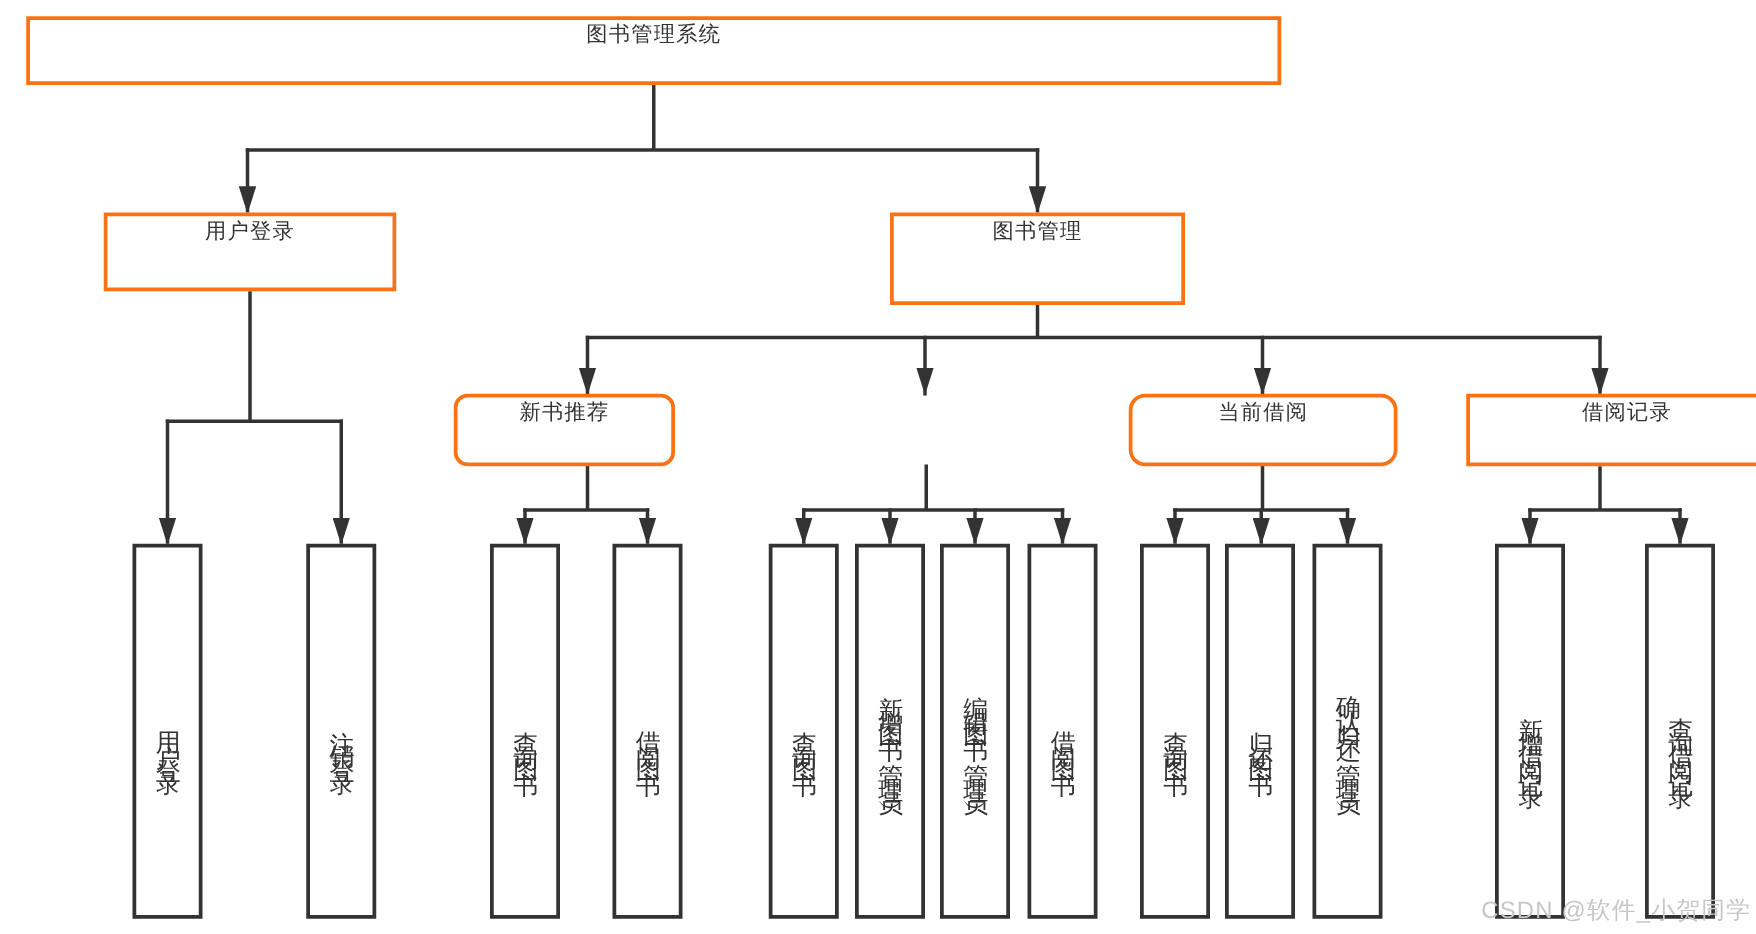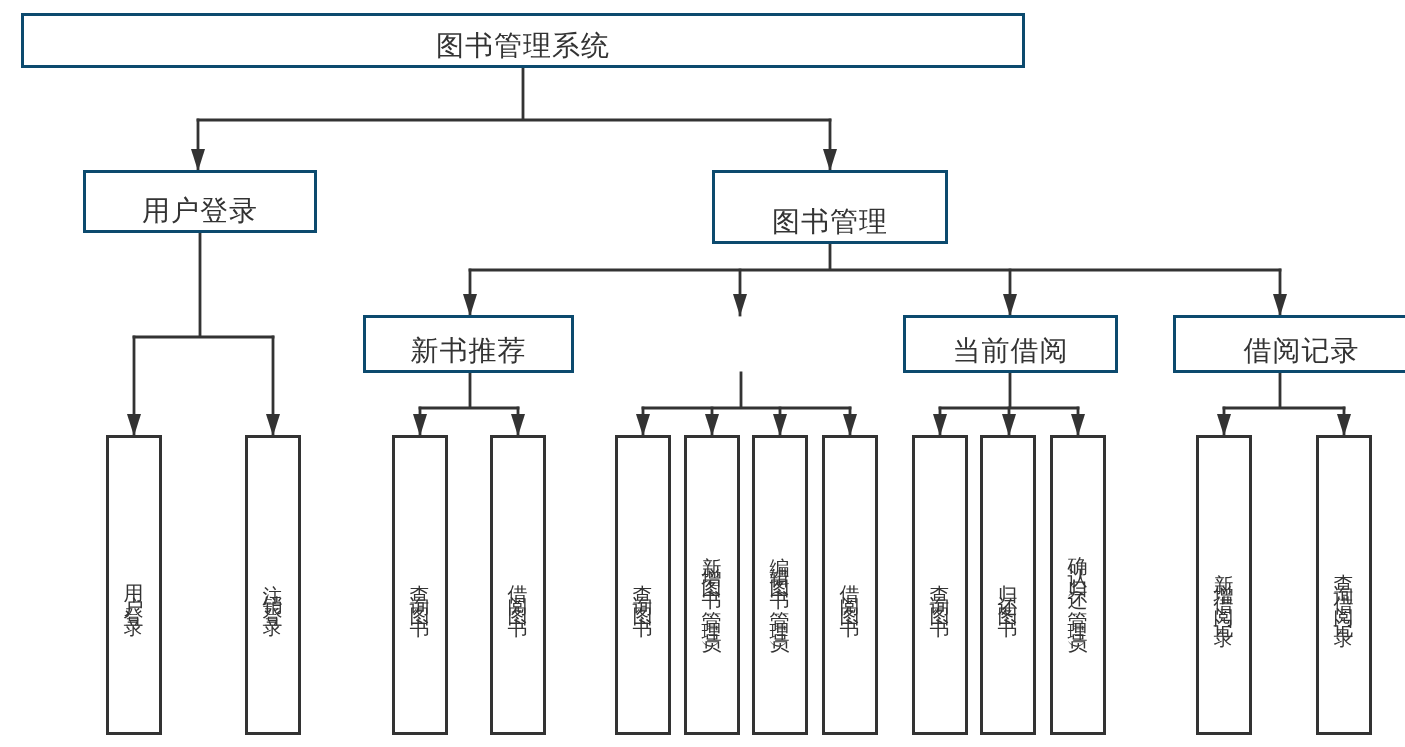--- a/index.html
+++ b/index.html
@@ -8,24 +8,24 @@
     width:1405px;height:747px;
     background:#ffffff;
     font-family:"Liberation Sans", sans-serif;
     overflow:hidden;
   }
   #connectors{position:absolute;left:0;top:0;z-index:1;}
   .box{
     position:absolute;
     box-sizing:border-box;
     background:#ffffff;
-    border:3px solid #0c4a6e;
+    border:3px solid #f97316;
     color:#333333;
-    display:flex;align-items:flex-end;justify-content:center;
-    font-size:28px;
+    display:flex;align-items:flex-start;justify-content:center;
+    font-size:17px;
     letter-spacing:1px;
     z-index:2;
   }
   .leaf{
     position:absolute;
     box-sizing:border-box;
     background:#ffffff;
     border:3px solid #333333;
     color:#333333;
     display:flex;align-items:center;justify-content:center;
@@ -101,24 +101,24 @@
     <span>图书管理系统</span>
   </div>
 
   <div class="box" style="left:83px;top:170px;width:234px;height:63px;">
     <span>用户登录</span>
   </div>
   <div class="box" style="left:712px;top:170px;width:236px;height:74px;">
     <span>图书管理</span>
   </div>
 
-  <div class="box" style="left:363px;top:315px;width:211px;height:58px;">
+  <div class="box" style="left:363px;top:315px;width:177px;height:58px;border-radius:11px;">
     <span>新书推荐</span>
   </div>
-  <div class="box" style="left:903px;top:315px;width:215px;height:58px;">
+  <div class="box" style="left:903px;top:315px;width:215px;height:58px;border-radius:13px;">
     <span>当前借阅</span>
   </div>
   <div class="box" style="left:1173px;top:315px;width:257px;height:58px;">
     <span>借阅记录</span>
   </div>
 
   <div class="leaf" style="left:106px;top:435px;width:56px;height:300px;">
     <span class="vtext">用户登录</span>
   </div>
   <div class="leaf" style="left:245px;top:435px;width:56px;height:300px;">
@@ -155,13 +155,14 @@
     <span class="vtext">确认归还（管理员）</span>
   </div>
 
   <div class="leaf" style="left:1196px;top:435px;width:56px;height:300px;">
     <span class="vtext">新增借阅记录</span>
   </div>
   <div class="leaf" style="left:1316px;top:435px;width:56px;height:300px;">
     <span class="vtext">查询借阅记录</span>
   </div>
 
+  <div id="watermark">CSDN @软件_小贺同学</div>
 </div>
 
 </body></html>

